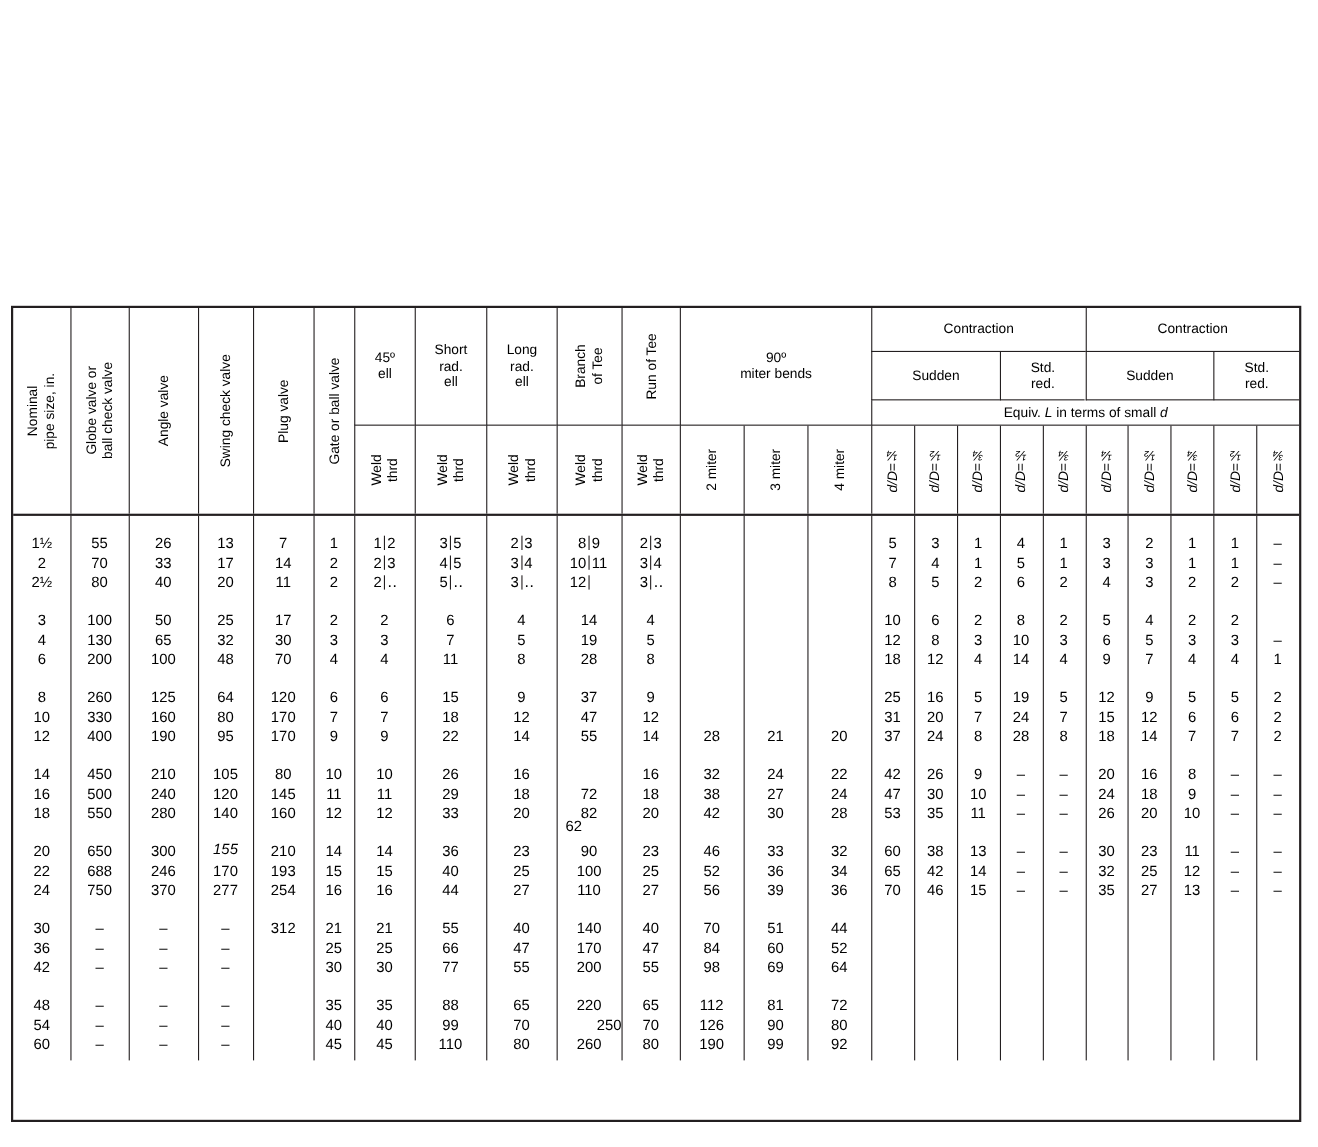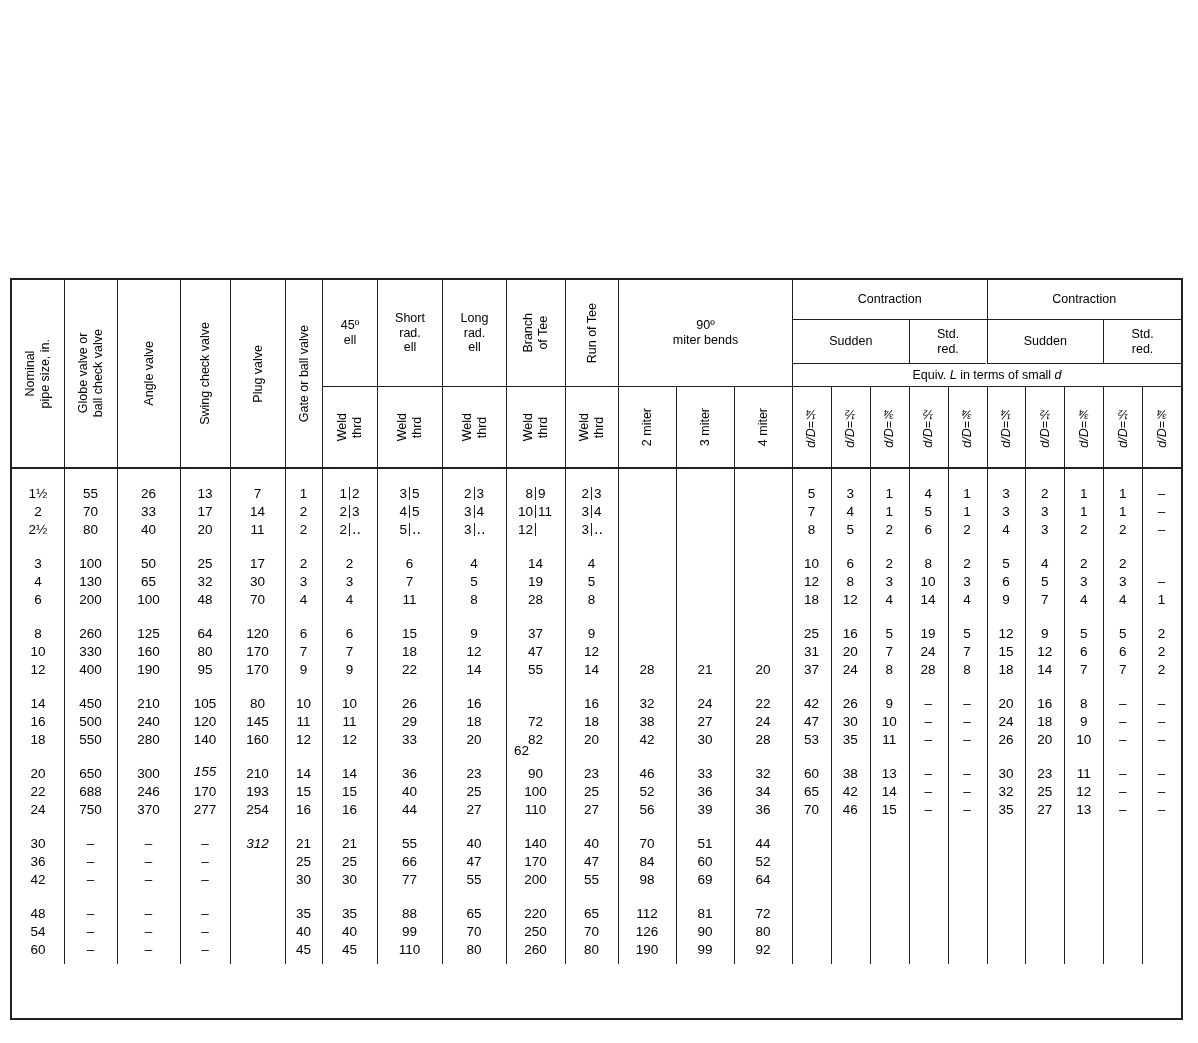--- a/index.html
+++ b/index.html
@@ -629,21 +629,21 @@
           <div class="cellv dash" style="left: 935.6px; width: 38.9px; top: 334px;">–</div>
           <div class="cellv" style="left: 974.5px; width: 38.9px; top: 334px;">35</div>
           <div class="cellv" style="left: 1013.4px; width: 38.9px; top: 334px;">27</div>
           <div class="cellv" style="left: 1052.3px; width: 38.9px; top: 334px;">13</div>
           <div class="cellv dash" style="left: 1091.2px; width: 38.9px; top: 334px;">–</div>
           <div class="cellv dash" style="left: 1130.1px; width: 38.9px; top: 334px;">–</div>
           <div class="cellv" style="left: 0px; width: 52px; top: 368px;">30</div>
           <div class="cellv dash" style="left: 52px; width: 53px; top: 368px;">–</div>
           <div class="cellv dash" style="left: 105px; width: 63px; top: 368px;">–</div>
           <div class="cellv dash" style="left: 168px; width: 50px; top: 368px;">–</div>
-          <div class="cellv" style="left: 218px; width: 55px; top: 368px; font-style: italic;">312</div>
+          <div class="cellv" style="left: 218px; width: 55px; top: 368px;">312</div>
           <div class="cellv" style="left: 273px; width: 37px; top: 368px;">21</div>
           <div class="cellv" style="left: 310px; width: 55px; top: 368px;">21</div>
           <div class="cellv" style="left: 365px; width: 65px; top: 368px;">55</div>
           <div class="cellv" style="left: 430px; width: 64px; top: 368px;">40</div>
           <div class="cellv" style="left: 494px; width: 59px; top: 368px;">140</div>
           <div class="cellv" style="left: 553px; width: 53px; top: 368px;">40</div>
           <div class="cellv" style="left: 606px; width: 58px; top: 368px;">70</div>
           <div class="cellv" style="left: 664px; width: 58px; top: 368px;">51</div>
           <div class="cellv" style="left: 722px; width: 58px; top: 368px;">44</div>
           <div class="cellv" style="left: 0px; width: 52px; top: 386px;">36</div>
@@ -686,21 +686,21 @@
           <div class="cellv" style="left: 664px; width: 58px; top: 438px;">81</div>
           <div class="cellv" style="left: 722px; width: 58px; top: 438px;">72</div>
           <div class="cellv" style="left: 0px; width: 52px; top: 456px;">54</div>
           <div class="cellv dash" style="left: 52px; width: 53px; top: 456px;">–</div>
           <div class="cellv dash" style="left: 105px; width: 63px; top: 456px;">–</div>
           <div class="cellv dash" style="left: 168px; width: 50px; top: 456px;">–</div>
           <div class="cellv" style="left: 273px; width: 37px; top: 456px;">40</div>
           <div class="cellv" style="left: 310px; width: 55px; top: 456px;">40</div>
           <div class="cellv" style="left: 365px; width: 65px; top: 456px;">99</div>
           <div class="cellv" style="left: 430px; width: 64px; top: 456px;">70</div>
-          <div class="cellv" style="left: 494px; width: 59px; top: 456px;">250</div>
+          <div class="cellv" style="left: 494px; width: 59px; top: 456px; text-align: right;">250</div>
           <div class="cellv" style="left: 553px; width: 53px; top: 456px;">70</div>
           <div class="cellv" style="left: 606px; width: 58px; top: 456px;">126</div>
           <div class="cellv" style="left: 664px; width: 58px; top: 456px;">90</div>
           <div class="cellv" style="left: 722px; width: 58px; top: 456px;">80</div>
           <div class="cellv" style="left: 0px; width: 52px; top: 474px;">60</div>
           <div class="cellv dash" style="left: 52px; width: 53px; top: 474px;">–</div>
           <div class="cellv dash" style="left: 105px; width: 63px; top: 474px;">–</div>
           <div class="cellv dash" style="left: 168px; width: 50px; top: 474px;">–</div>
           <div class="cellv" style="left: 273px; width: 37px; top: 474px;">45</div>
           <div class="cellv" style="left: 310px; width: 55px; top: 474px;">45</div>

